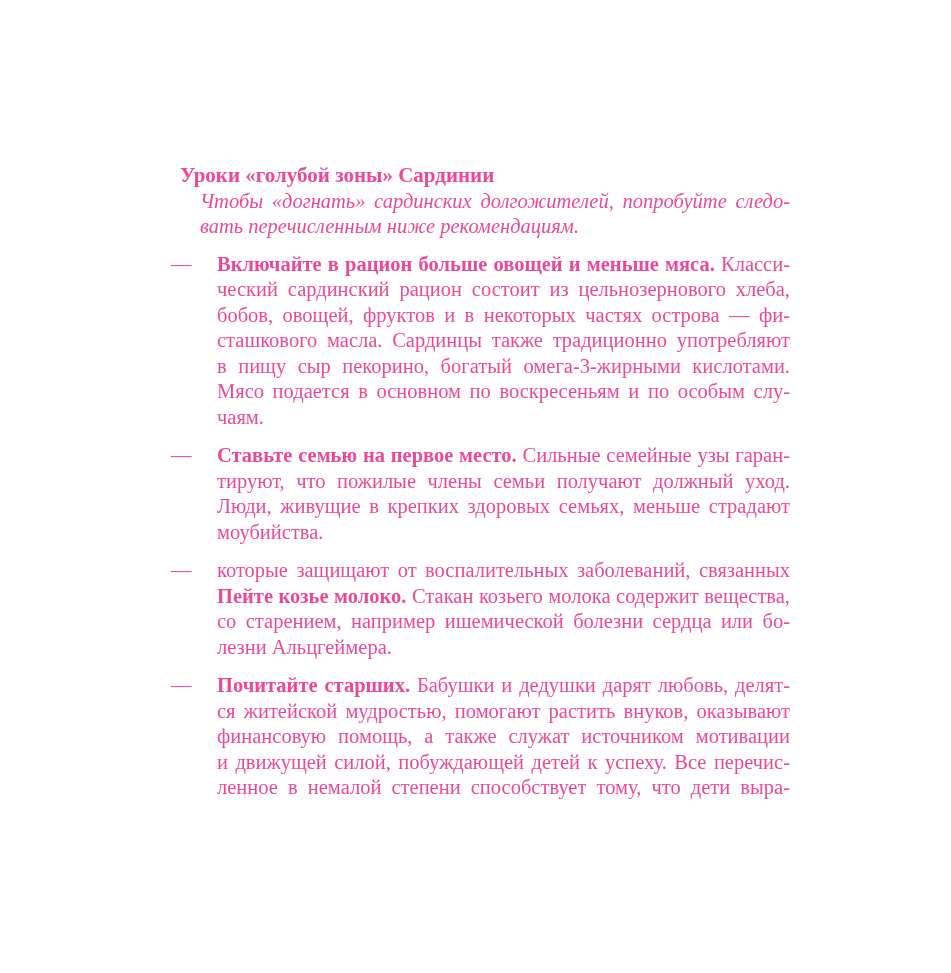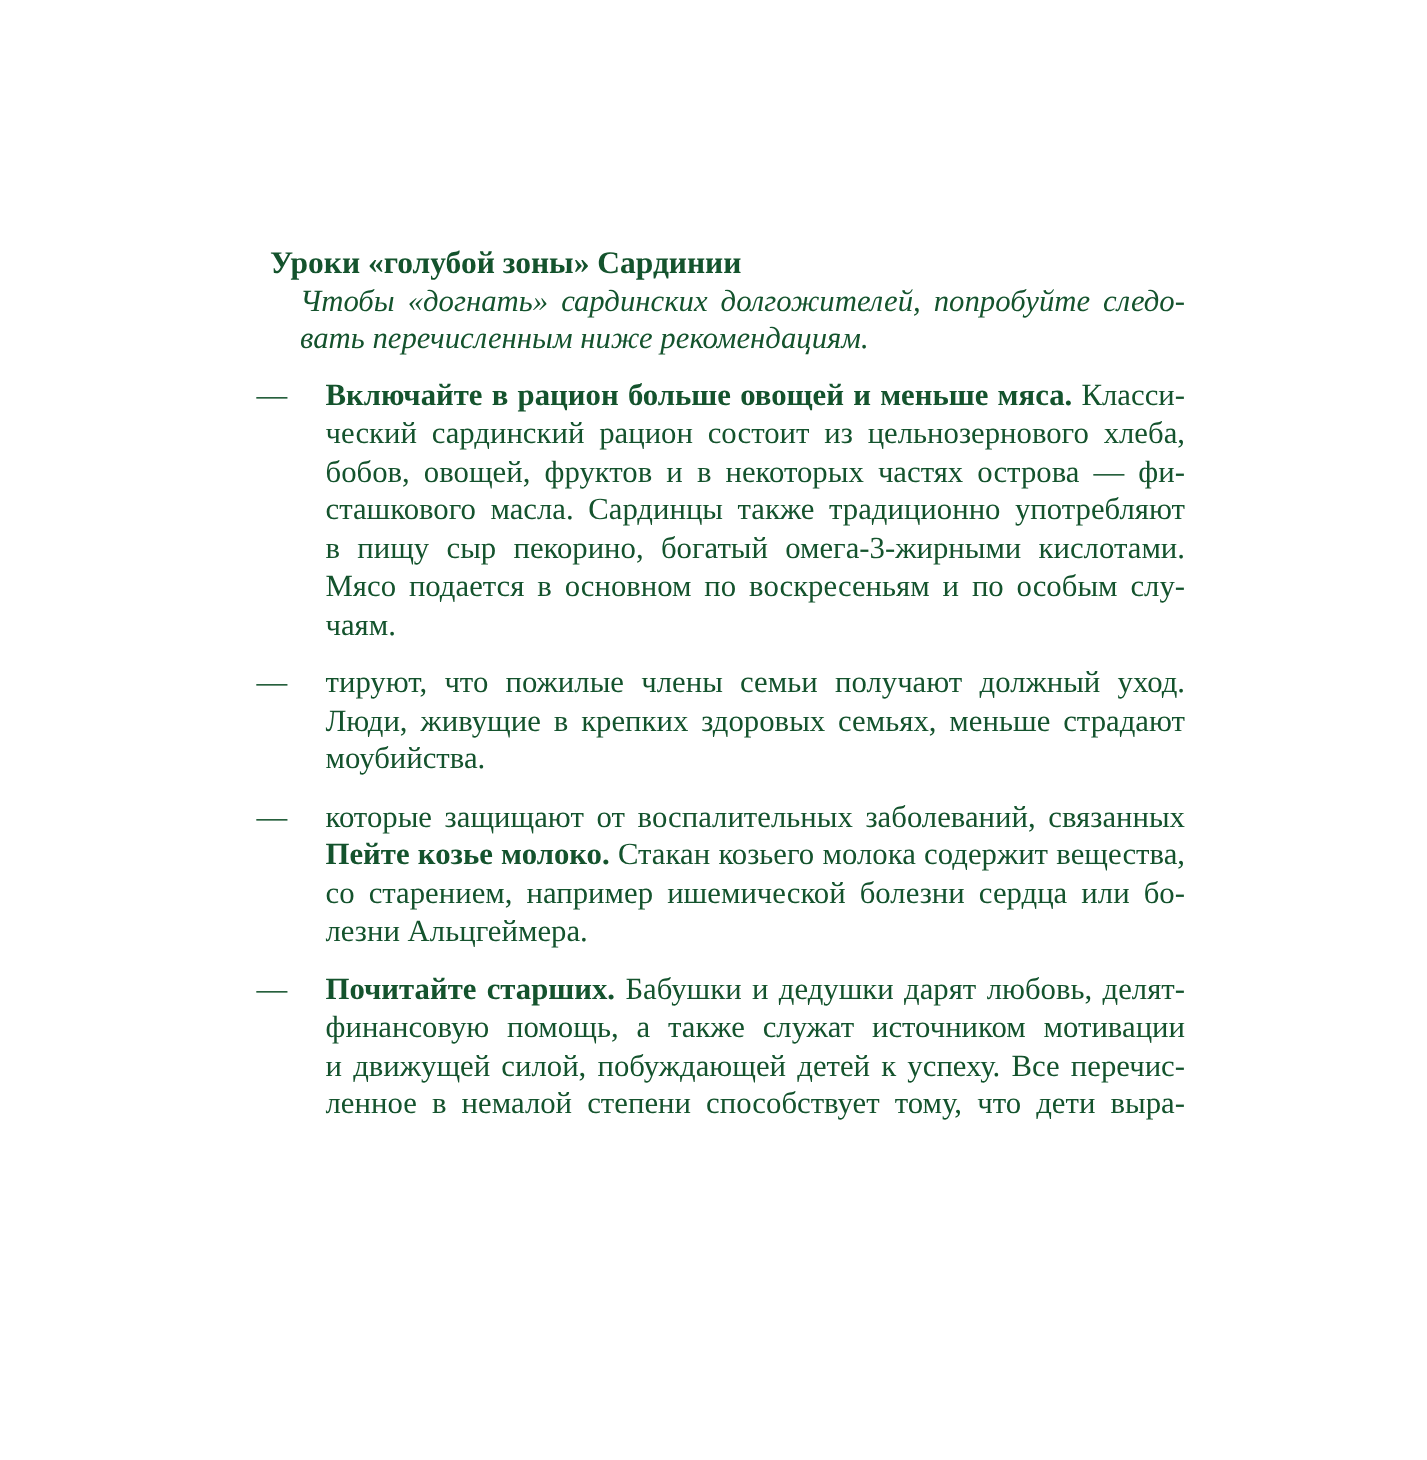--- a/index.html
+++ b/index.html
@@ -2,21 +2,21 @@
 <html><head>
 <meta charset="utf-8">
 <style>
   html, body { margin: 0; padding: 0; background: #ffffff; }
   .page {
     position: relative;
     width: 951px;
     height: 973px;
     background: #ffffff;
     font-family: "Liberation Serif", "DejaVu Serif", serif;
-    color: #14532d;
+    color: #ec4899;
     overflow: hidden;
   }
   .content {
     position: absolute;
     left: 171px;
     top: 163px;
     width: 619px;
     font-size: 20.5px;
     line-height: 25.5px;
   }
@@ -69,38 +69,40 @@
             <div class="ln">бобов, овощей, фруктов и в некоторых частях острова — фи-</div>
             <div class="ln">сташкового масла. Сардинцы также традиционно употребляют</div>
             <div class="ln">в пищу сыр пекорино, богатый омега-3-жирными кислотами.</div>
             <div class="ln">Мясо подается в основном по воскресеньям и по особым слу-</div>
             <div class="ln noj">чаям.</div>
           </div>
         </div>
         <div class="item">
           <div class="dash">—</div>
           <div class="itext">
+            <div class="ln"><span class="lead">Ставьте семью на первое место.</span><span class="rest"> Сильные семейные узы гаран-</span></div>
             <div class="ln">тируют, что пожилые члены семьи получают должный уход.</div>
             <div class="ln">Люди, живущие в крепких здоровых семьях, меньше страдают</div>
             <div class="ln noj">моубийства.</div>
           </div>
         </div>
         <div class="item">
           <div class="dash">—</div>
           <div class="itext">
             <div class="ln">которые защищают от воспалительных заболеваний, связанных</div>
             <div class="ln"><span class="lead">Пейте козье молоко.</span><span class="rest"> Стакан козьего молока содержит вещества,</span></div>
             <div class="ln">со старением, например ишемической болезни сердца или бо-</div>
             <div class="ln noj">лезни Альцгеймера.</div>
           </div>
         </div>
         <div class="item">
           <div class="dash">—</div>
           <div class="itext">
             <div class="ln"><span class="lead">Почитайте старших.</span><span class="rest"> Бабушки и дедушки дарят любовь, делят-</span></div>
+            <div class="ln">ся житейской мудростью, помогают растить внуков, оказывают</div>
             <div class="ln">финансовую помощь, а также служат источником мотивации</div>
             <div class="ln">и движущей силой, побуждающей детей к успеху. Все перечис-</div>
             <div class="ln">ленное в немалой степени способствует тому, что дети выра-</div>
           </div>
         </div>
       </div>
   </div>
 </div>
 
 </body></html>

